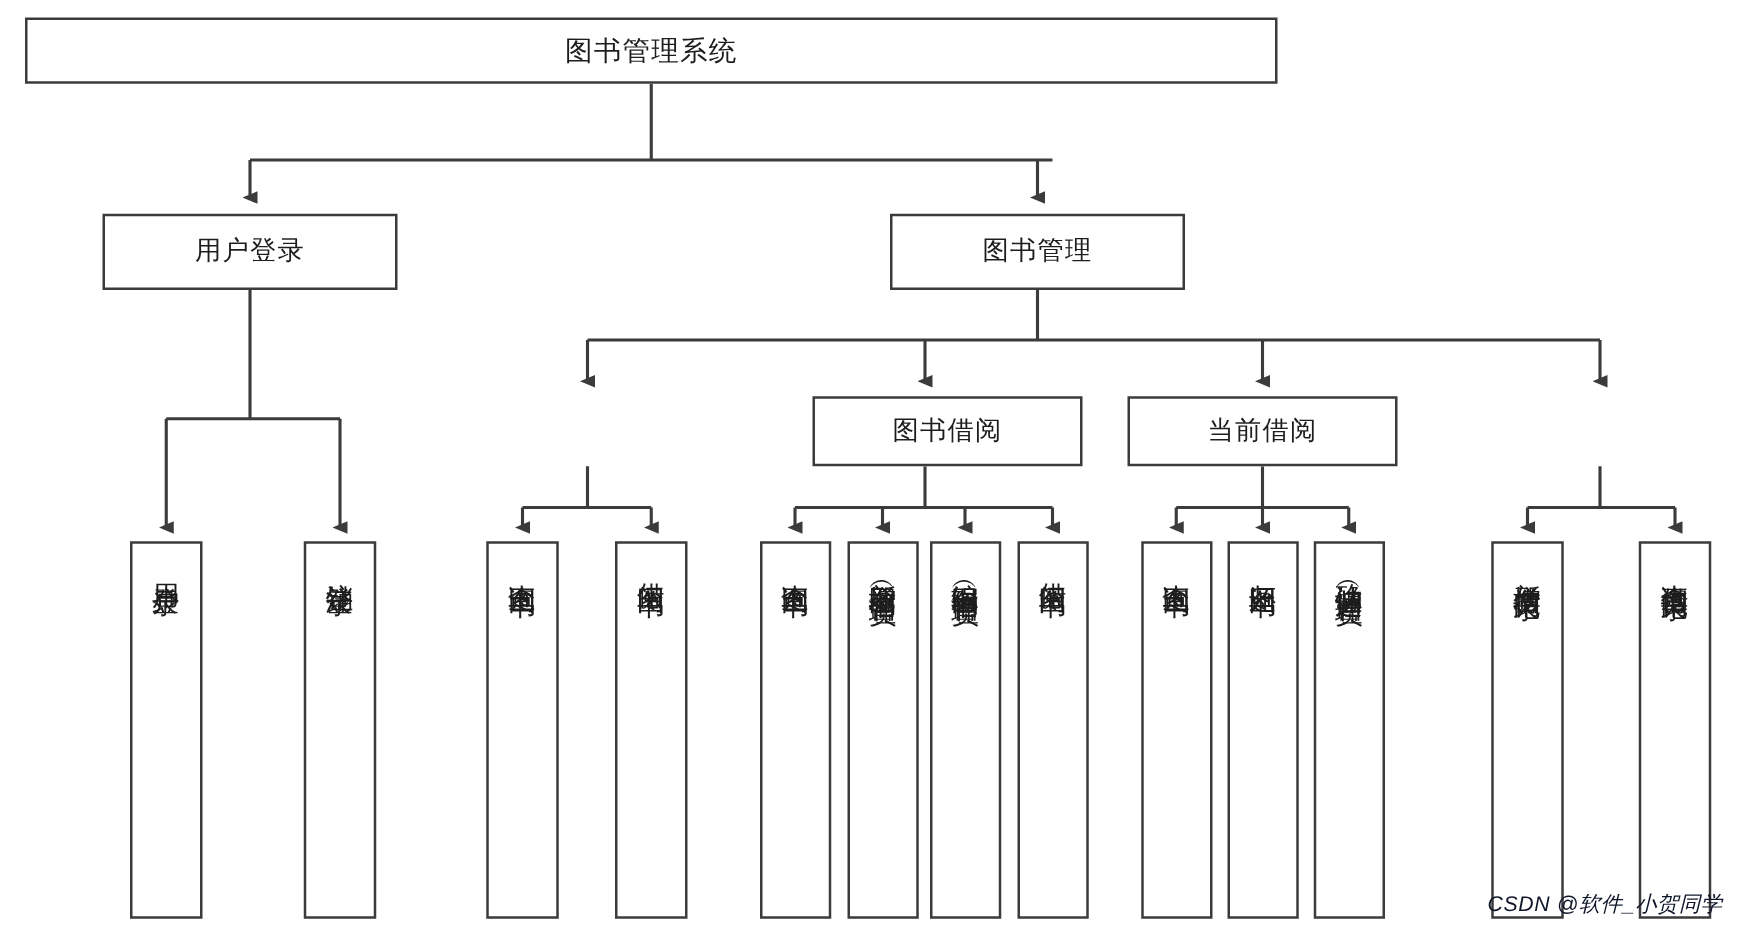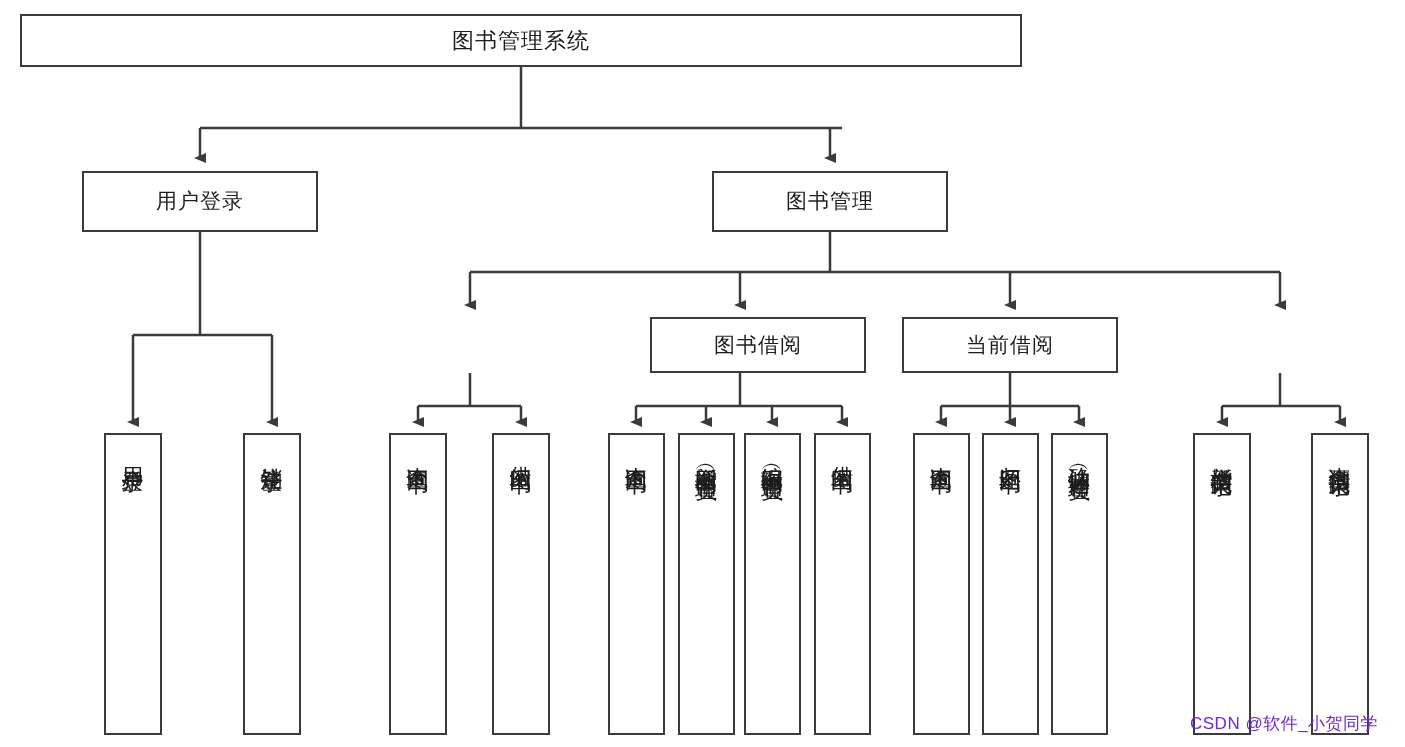--- a/index.html
+++ b/index.html
@@ -47,24 +47,25 @@
     font-size:22px;
     line-height:1.05;
     letter-spacing:2px;
     white-space:nowrap;
   }
 
   .watermark{
     position:absolute;
     left:1190px;top:712px;
     font-size:17px;
-    color:#6d28d9;
+    color:#0f172a;
     letter-spacing:0.5px;
     white-space:nowrap;
     pointer-events:none;
+    font-style:italic;
   }
 </style>
 </head>
 <body>
 
 <div id="stage">
 
   <svg id="wires" viewBox="0 0 1405 747" xmlns="http://www.w3.org/2000/svg">
     <defs>
       <marker id="arrow" markerWidth="12" markerHeight="12" refX="5" refY="6" orient="auto" markerUnits="userSpaceOnUse">

